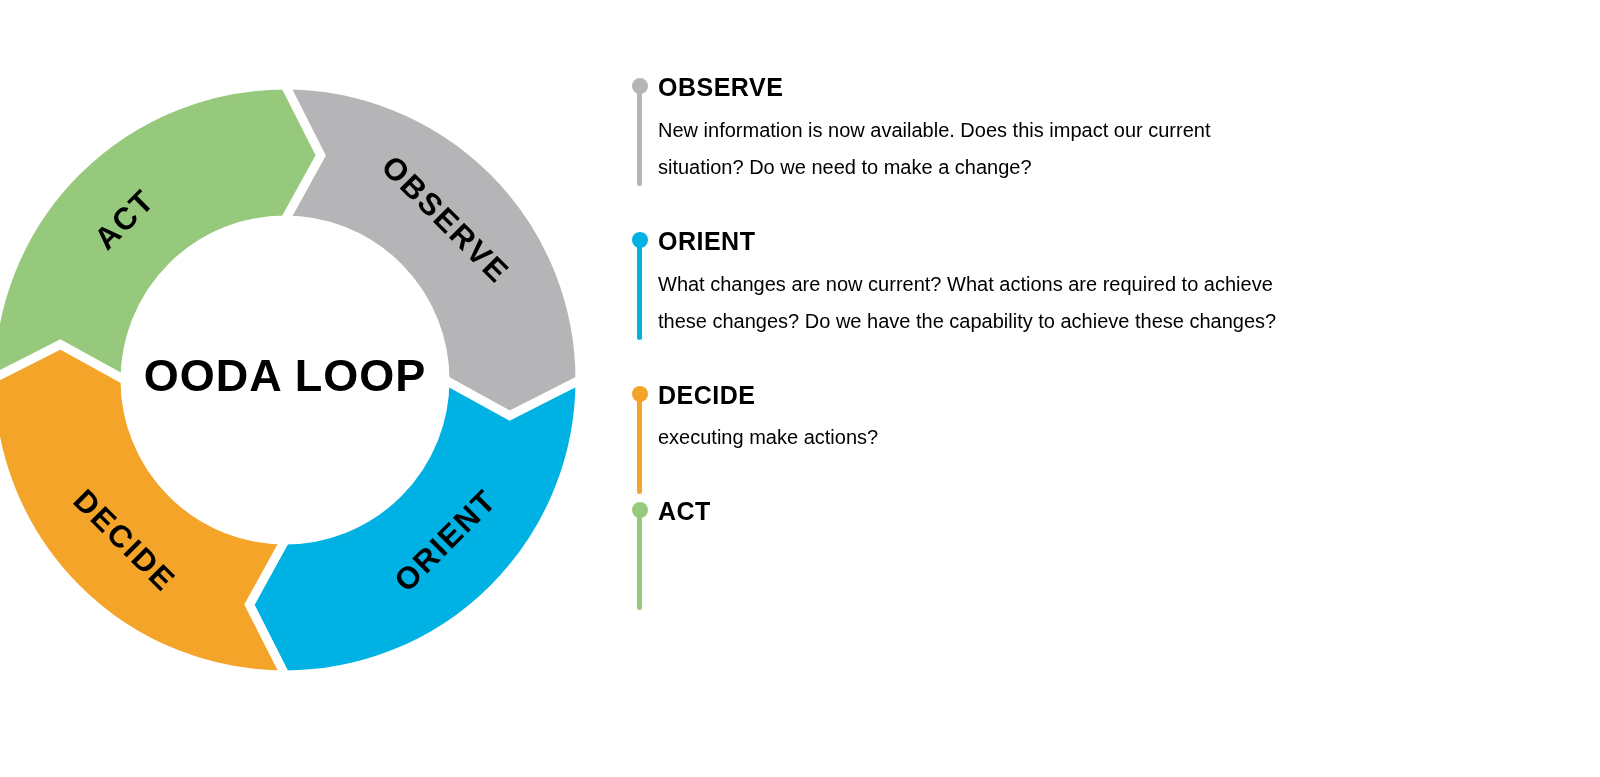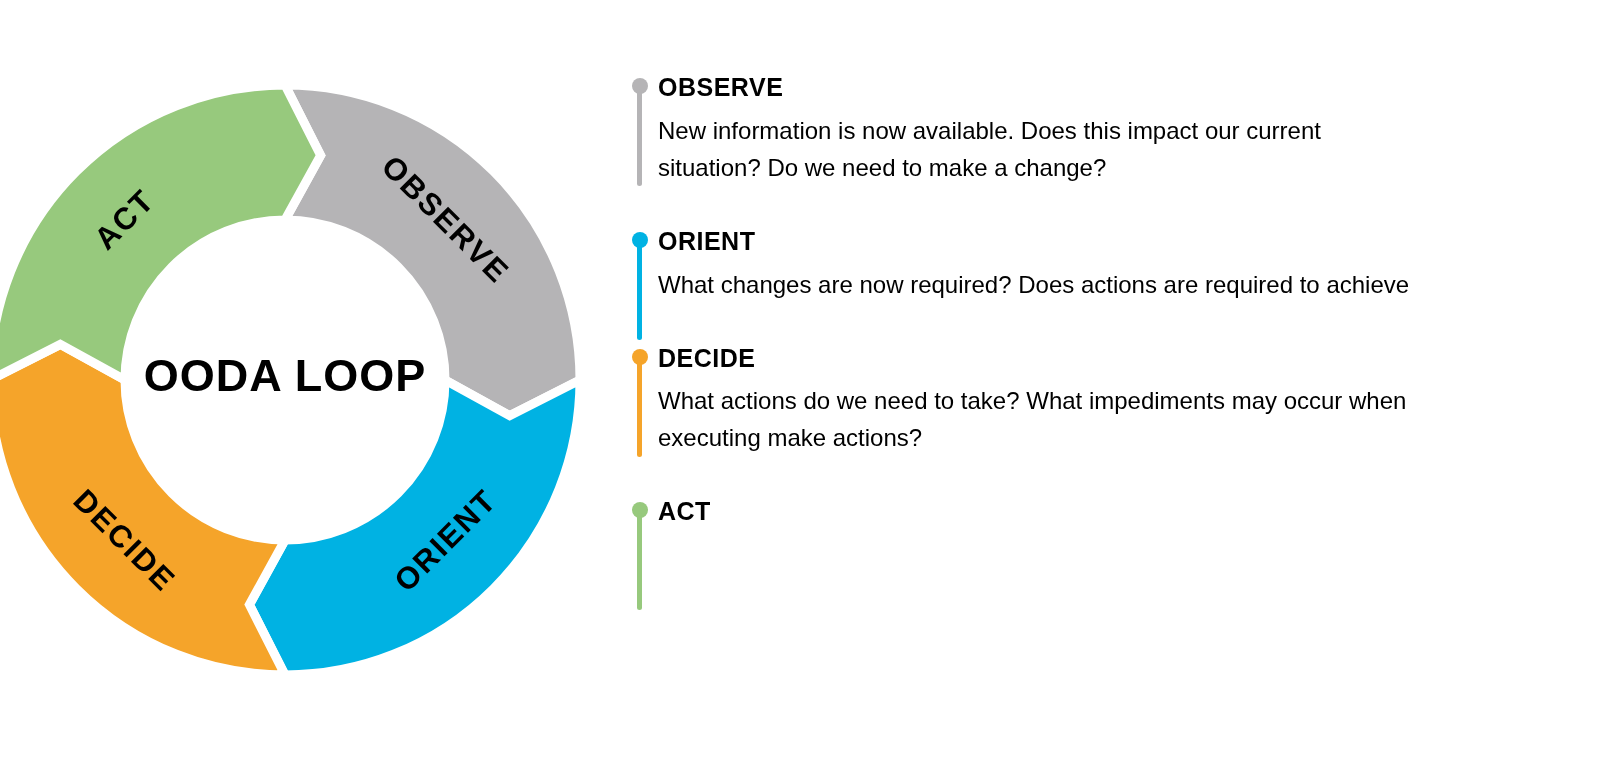--- a/index.html
+++ b/index.html
@@ -75,21 +75,21 @@
   }
   .heading {
     margin: 0;
     font-size: 25px;
     font-weight: 700;
     letter-spacing: 0.5px;
     line-height: 1.15;
   }
   .body {
     margin: 10px 0 0 0;
-    font-size: 24px;
+    font-size: 20px;
     line-height: 37px;
   }
   .line { display: block; white-space: nowrap; }
 </style>
 </head>
 <body>
 
 <div class="canvas">
 
   <svg class="ring" viewBox="-320 -320 640 640" aria-hidden="true">
@@ -116,30 +116,30 @@
         <span class="line">New information is now available. Does this impact our current</span>
         <span class="line">situation? Do we need to make a change?</span>
       </p>
     </div>
 
     <div class="section">
       <span class="dot" style="background-color: rgb(0, 178, 227);"></span>
       <span class="vline" style="background-color: rgb(0, 178, 227);"></span>
       <h2 class="heading">ORIENT</h2>
       <p class="body">
-        <span class="line">What changes are now required? Does actions are required to achieve</span>
+        <span class="line">What changes are now current? What actions are required to achieve</span>
+        <span class="line">these changes? Do we have the capability to achieve these changes?</span>
       </p>
     </div>
 
     <div class="section">
       <span class="dot" style="background-color: rgb(245, 164, 42);"></span>
       <span class="vline" style="background-color: rgb(245, 164, 42);"></span>
       <h2 class="heading">DECIDE</h2>
       <p class="body">
-        <span class="line">What actions do we need to take? What impediments may occur when</span>
         <span class="line">executing make actions?</span>
       </p>
     </div>
 
     <div class="section">
       <span class="dot" style="background-color: rgb(151, 201, 125);"></span>
       <span class="vline" style="background-color: rgb(151, 201, 125);"></span>
       <h2 class="heading">ACT</h2>
     </div>
 

